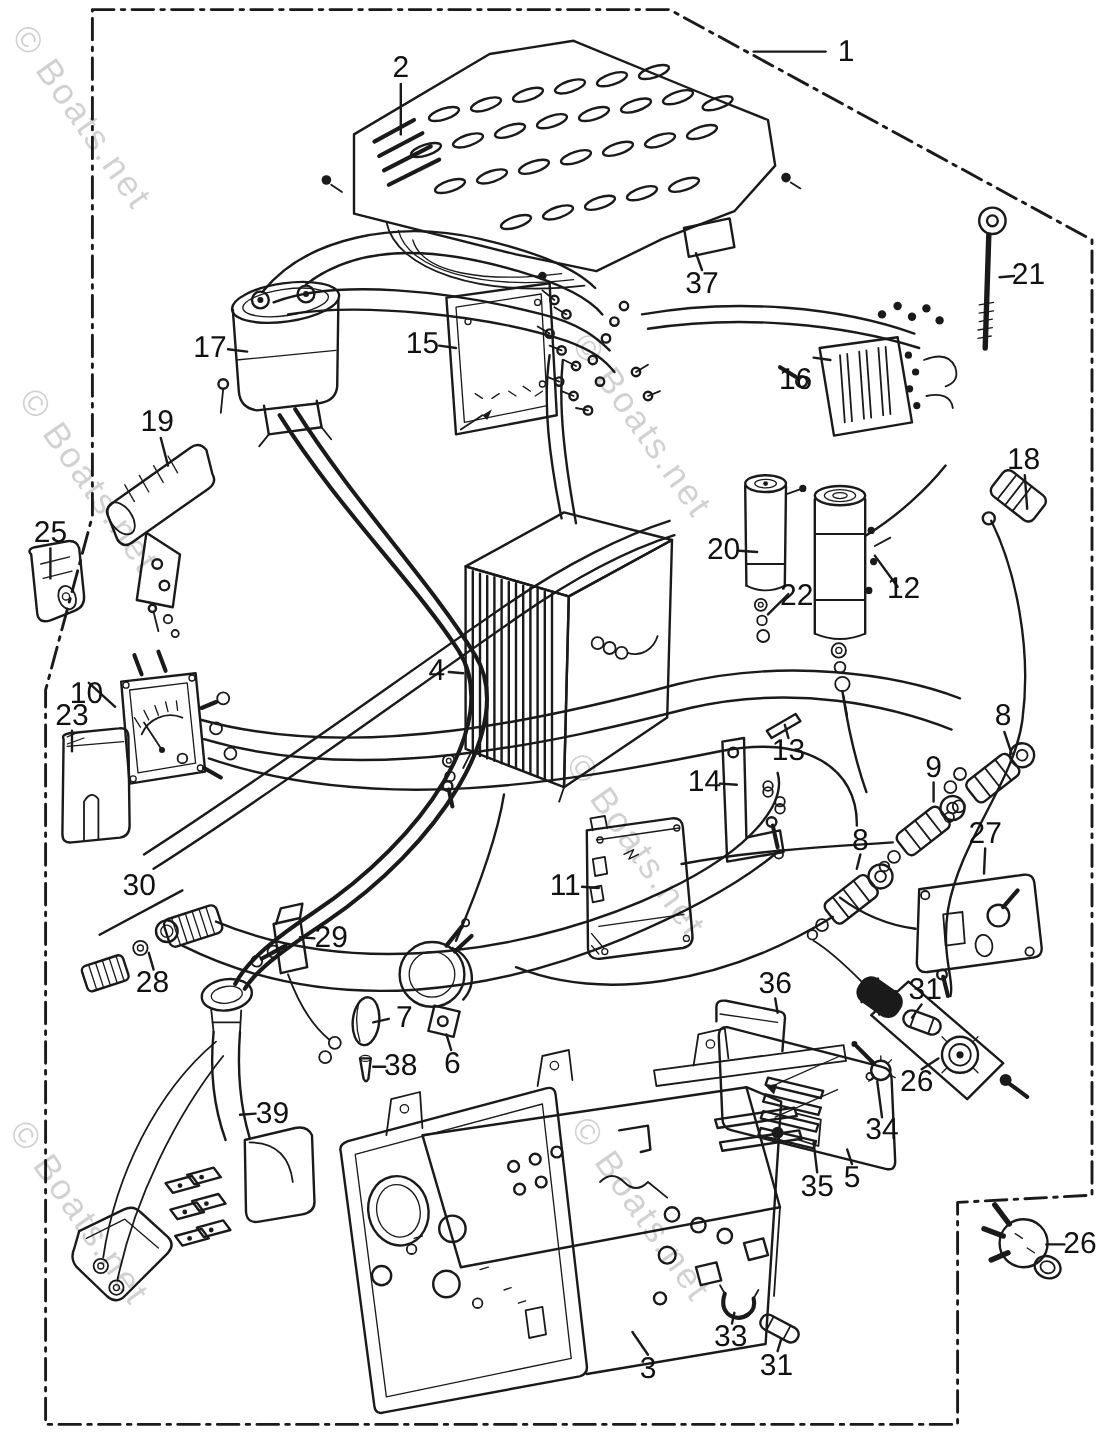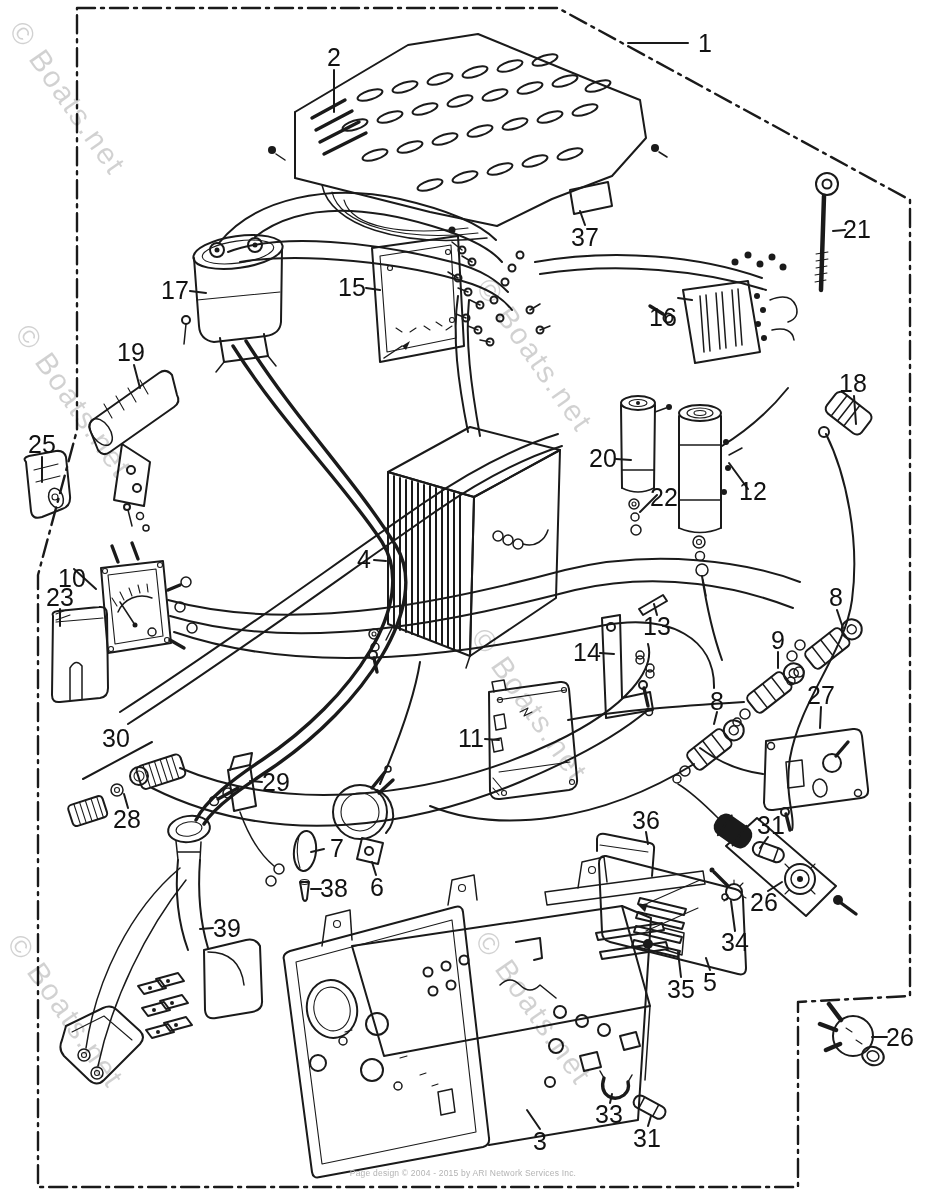--- a/index.html
+++ b/index.html
@@ -622,15 +622,14 @@
       <div class="part-label" style="left: 227px; top: 928px;">39</div>
       <div class="part-label" style="left: 735px; top: 942px;">34</div>
       <div class="part-label" style="left: 681px; top: 989px;">35</div>
       <div class="part-label" style="left: 710px; top: 982px;">5</div>
       <div class="part-label" style="left: 900px; top: 1037px;">26</div>
       <div class="part-label" style="left: 609px; top: 1114px;">33</div>
       <div class="part-label" style="left: 647px; top: 1138px;">31</div>
       <div class="part-label" style="left: 540px; top: 1141px;">3</div>
     </div>
 
-  <div class="footer" id="footer2">Page design © 2004 - 2015 by ARI Network Services Inc.</div>
 
 </div>
 
 </body></html>

